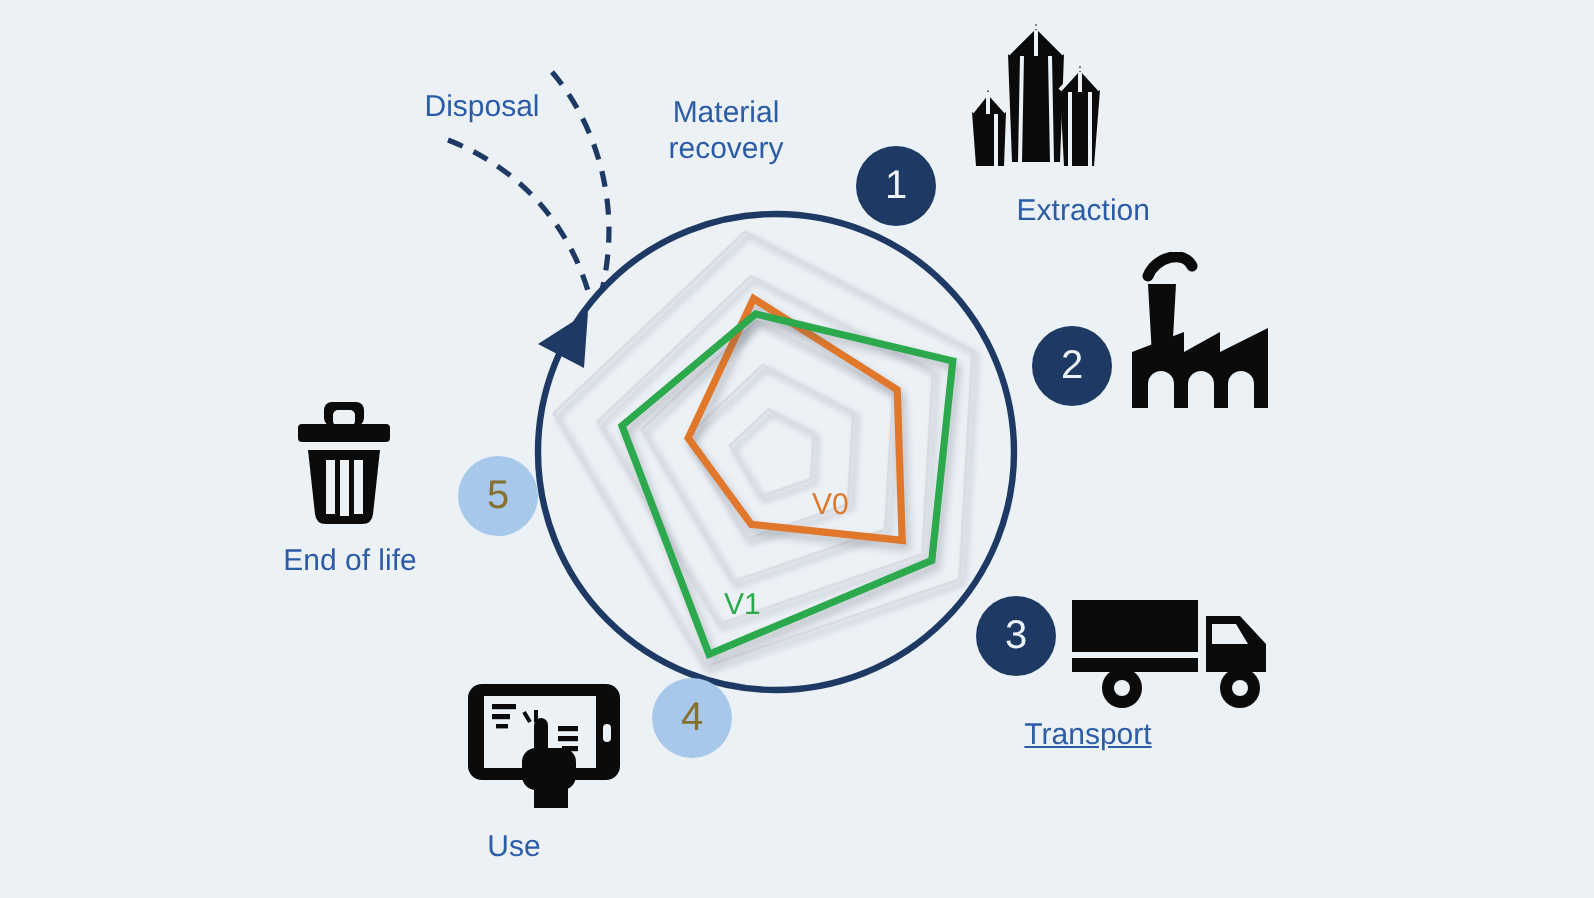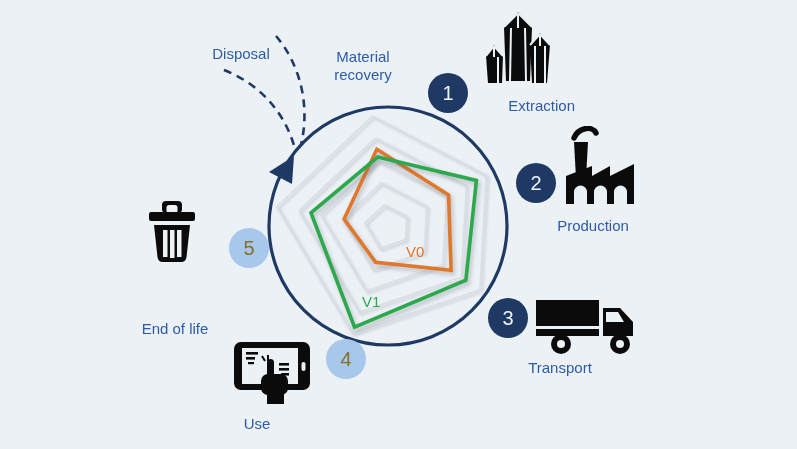--- a/index.html
+++ b/index.html
@@ -61,24 +61,23 @@
       <span>3</span>
     </div>
   <div class="badge light" style="left:326px;top:339px;">
       <span>4</span>
     </div>
   <div class="badge light" style="left:229px;top:228px;">
       <span>5</span>
     </div>
 
   <div class="label" style="left:455px;top:97px;width:120px;text-align:right;">Extraction</div>
-  <div class="label" style="left:533px;top:217px;width:120px;">Production</div>
-  <div class="label" style="left:500px;top:359px;width:120px;">Transport</div>
+  <div class="label" style="left:484px;top:359px;width:120px;text-decoration:underline;">Transport</div>
   <div class="label" style="left:197px;top:415px;width:120px;">Use</div>
-  <div class="label" style="left:115px;top:272px;width:120px;margin-top:48px;">End of life</div>
+  <div class="label" style="left:115px;top:272px;width:120px;">End of life</div>
 
   <div class="label" style="left:328px;top:48px;width:70px;">Material recovery</div>
   <div class="label" style="left:181px;top:45px;width:120px;">Disposal</div>
 
   <div class="icon" style="left:484px;top:11px;">
     <svg width="68" height="78" viewBox="0 0 68 78">
       <g fill="#0B0B0B">
         <polygon points="10,34 2,45 4,72 18,72 19,45"></polygon>
         <polygon points="56,22 46,34 48,72 63,72 66,34"></polygon>
         <polygon points="34,1 48,16 46,70 22,70 20,16"></polygon>

